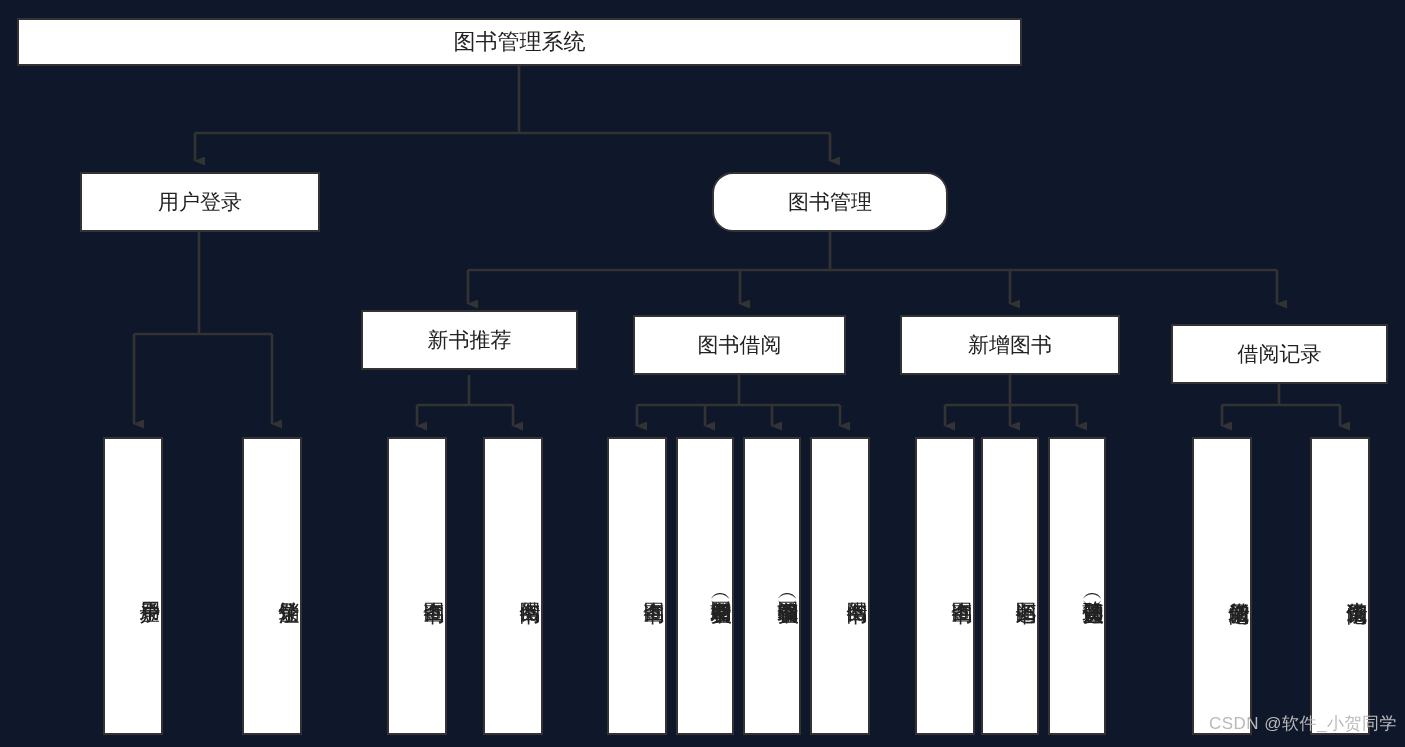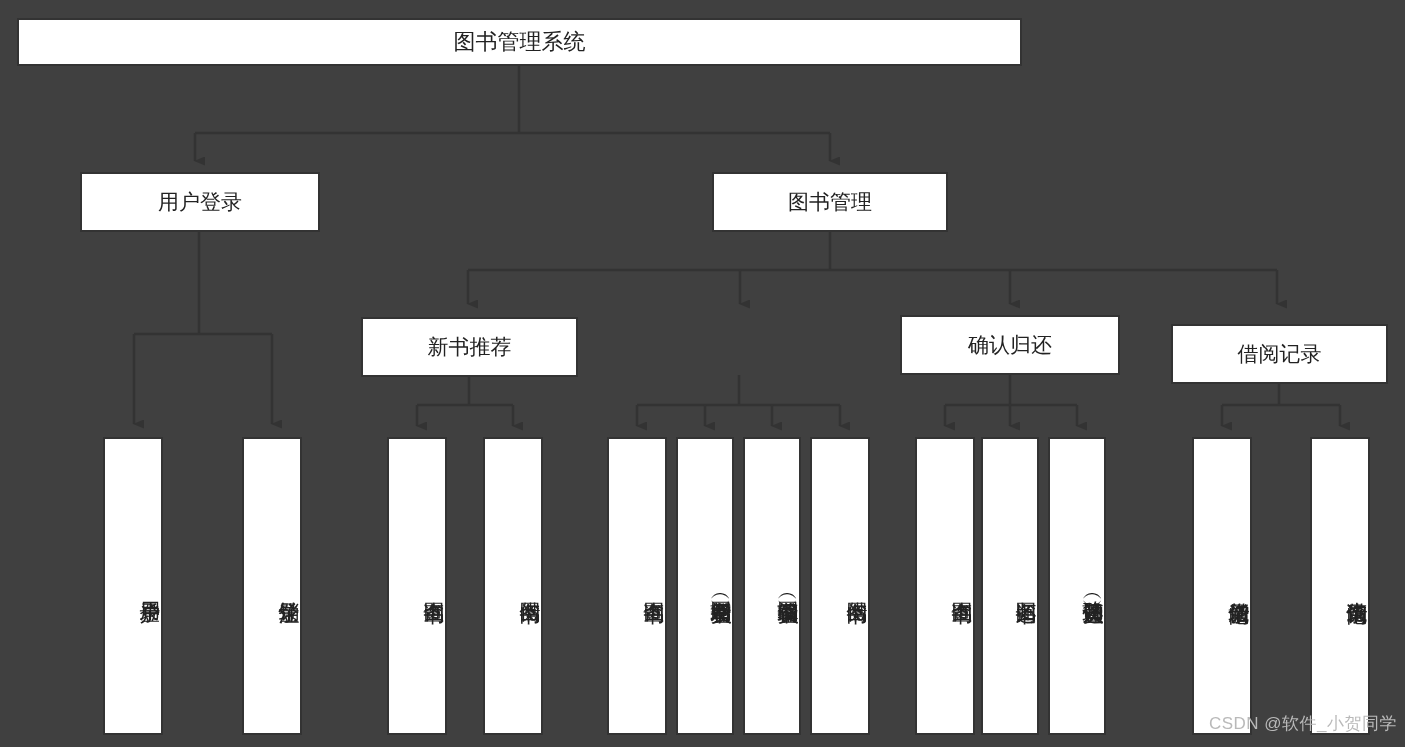--- a/index.html
+++ b/index.html
@@ -5,21 +5,21 @@
 <style>
   html,body{margin:0;padding:0;background:#ffffff;}
   body{
     font-family:"Liberation Sans","DejaVu Sans",sans-serif;
     color:#222222;
   }
   #canvas{
     position:relative;
     width:1405px;
     height:747px;
-    background:#404040;
+    background:#0f172a;
     overflow:hidden;
   }
   svg#edges{
     position:absolute;
     left:0; top:0;
     width:1405px; height:747px;
     pointer-events:none;
   }
   .node{
     position:absolute;
@@ -118,29 +118,32 @@
     </g>
   </svg>
 
   <div class="node root" style="left:17px; top:18px; width:1005px; height:48px;">
     <span class="label">图书管理系统</span>
   </div>
 
   <div class="node lvl1" style="left:80px; top:172px; width:240px; height:60px;">
     <span class="label">用户登录</span>
   </div>
-  <div class="node lvl1" style="left:712px; top:172px; width:236px; height:60px;">
+  <div class="node lvl1" style="left:712px; top:172px; width:236px; height:60px;border-radius:21px;">
     <span class="label">图书管理</span>
   </div>
 
-  <div class="node lvl2" style="left:361px; top:317px; width:217px; height:60px;font-family:Liberation Mono, monospace;">
+  <div class="node lvl2" style="left:361px; top:310px; width:217px; height:60px;font-family:Liberation Mono, monospace;">
     <span class="label">新书推荐</span>
   </div>
+  <div class="node lvl2" style="left:633px; top:315px; width:213px; height:60px;">
+    <span class="label">图书借阅</span>
+  </div>
   <div class="node lvl2" style="left:900px; top:315px; width:220px; height:60px;">
-    <span class="label">确认归还</span>
+    <span class="label">新增图书</span>
   </div>
   <div class="node lvl2" style="left:1171px; top:324px; width:217px; height:60px;">
     <span class="label">借阅记录</span>
   </div>
 
   <div class="node leaf" style="left:103px; top:437px; width:60px; height:298px;">
     <span class="label">用户登录</span>
   </div>
   <div class="node leaf" style="left:242px; top:437px; width:60px; height:298px;">
     <span class="label">注销登录</span>

